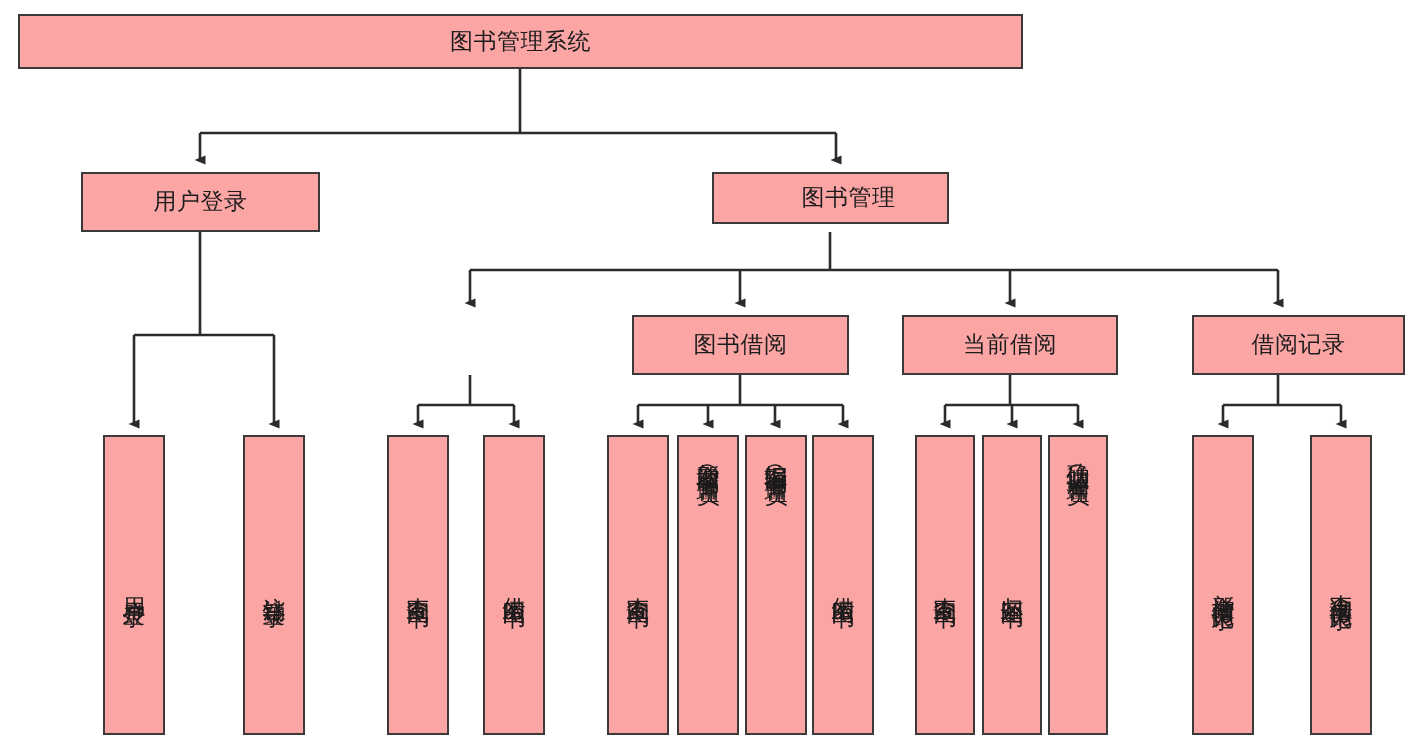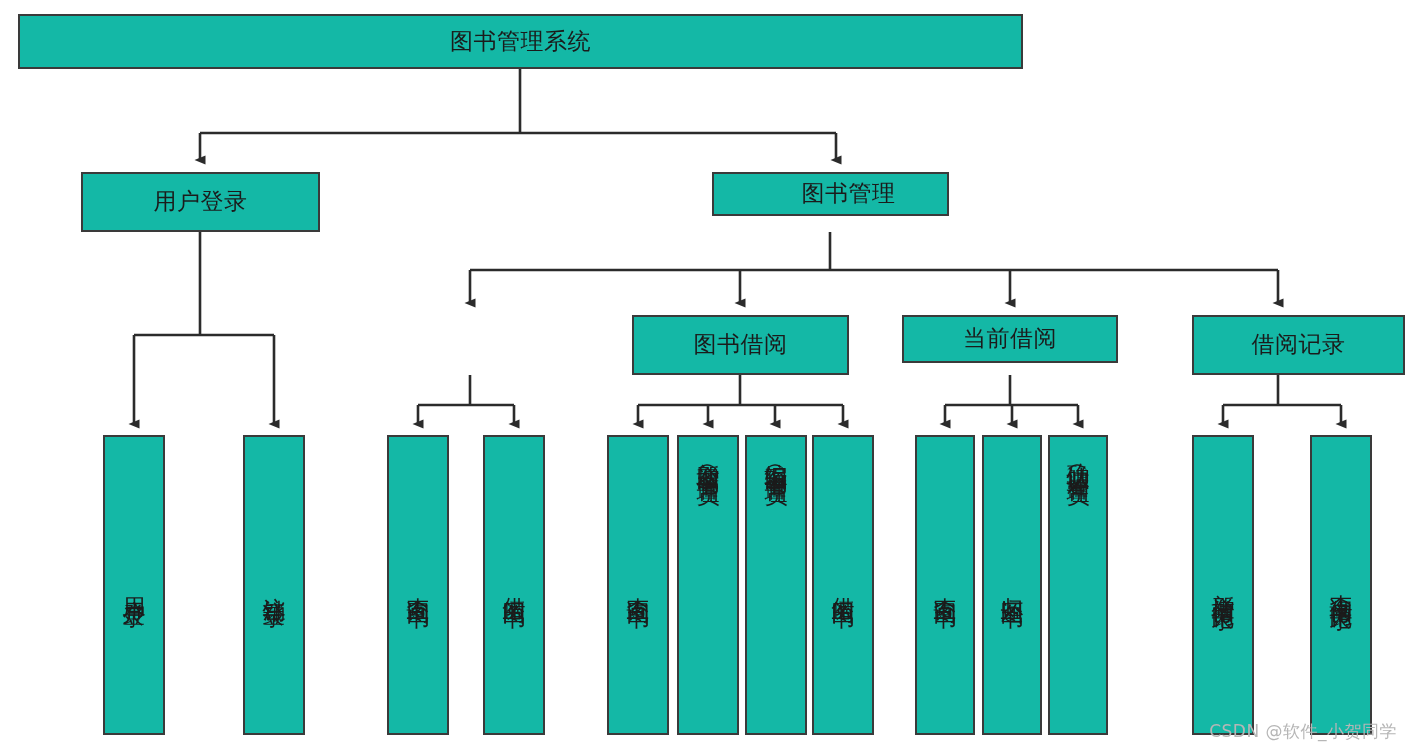--- a/index.html
+++ b/index.html
@@ -21,21 +21,21 @@
     position: absolute;
     left: 0;
     top: 0;
     width: 1405px;
     height: 747px;
     pointer-events: none;
   }
   .node {
     position: absolute;
     box-sizing: border-box;
-    background: #14b8a6;
+    background: #fca5a5;
     border: 2.5px solid #3a3a3a;
     display: flex;
     align-items: center;
     justify-content: center;
     text-align: center;
     color: #1b1b1b;
     line-height: 1.18;
   }
   .node .lbl {
     display: block;
@@ -130,30 +130,30 @@
   </svg>
 
   <div class="node h root" style="left:18px; top:14px; width:1005px; height:55px;">
     <span class="lbl">图书管理系统</span>
   </div>
 
   <div class="node h" style="left:81px; top:172px; width:239px; height:60px;">
     <span class="lbl">用户登录</span>
   </div>
 
-  <div class="node h" style="left:712px; top:172px; width:237px; height:44px;padding-left:36px;">
+  <div class="node h" style="left:712px; top:172px; width:237px; height:52px;padding-left:36px;">
     <span class="lbl">图书管理</span>
   </div>
 
 
   <div class="node h" style="left:632px; top:315px; width:217px; height:60px;text-align:center;">
     <span class="lbl">图书借阅</span>
   </div>
 
-  <div class="node h" style="left:902px; top:315px; width:216px; height:48px;">
+  <div class="node h" style="left:902px; top:315px; width:216px; height:60px;">
     <span class="lbl">当前借阅</span>
   </div>
 
   <div class="node h" style="left:1172px; top:315px; width:213px; height:60px;margin-left:20px;">
     <span class="lbl">借阅记录</span>
   </div>
 
   <div class="node v mid" style="left:103px; top:435px; width:62px; height:300px;">
     <span class="lbl">用户登录</span>
   </div>
@@ -199,15 +199,14 @@
   </div>
 
   <div class="node v mid" style="left:1192px; top:435px; width:62px; height:300px;">
     <span class="lbl">新增借阅记录</span>
   </div>
 
   <div class="node v mid" style="left:1310px; top:435px; width:62px; height:300px;">
     <span class="lbl">查询借阅记录</span>
   </div>
 
-  <div id="watermark">CSDN @软件_小贺同学</div>
 
 </div>
 
 </body></html>

